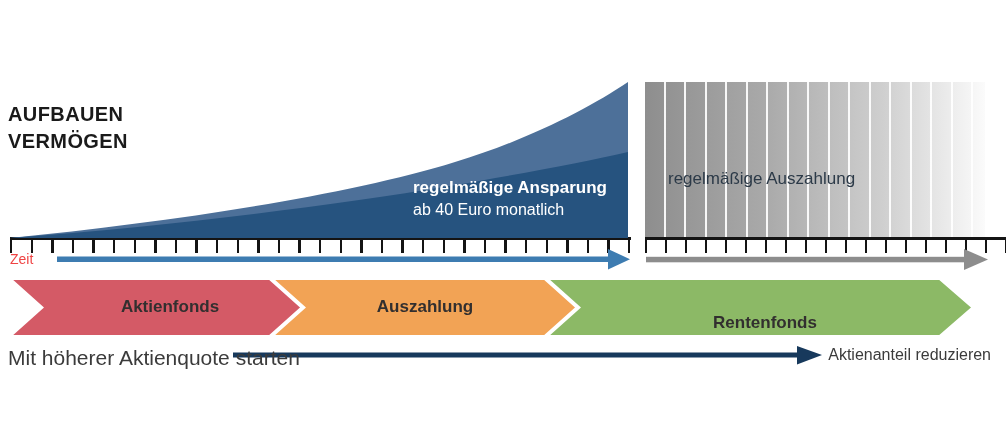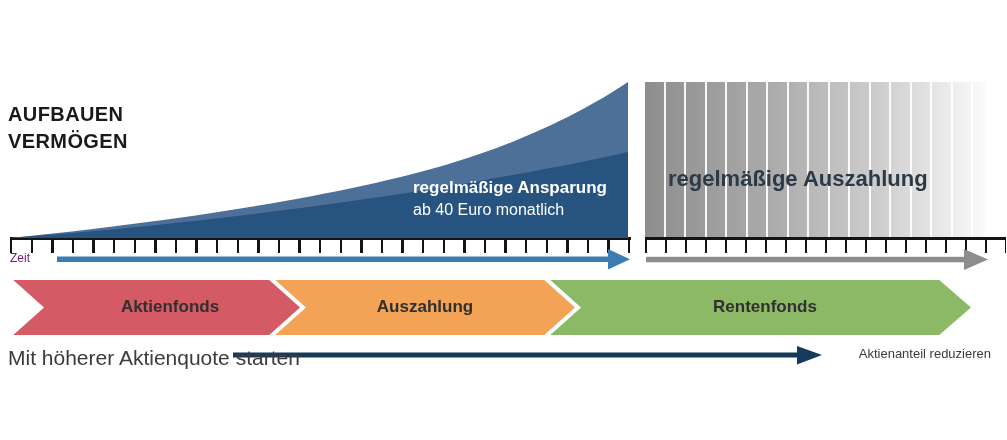--- a/index.html
+++ b/index.html
@@ -16,31 +16,31 @@
     left:645px;top:82px;width:340px;height:156px;
     background:
       repeating-linear-gradient(to right, transparent 0px, transparent 18.5px, rgba(255,255,255,0.92) 18.5px, rgba(255,255,255,0.92) 20.5px),
       linear-gradient(to right,#8e8e8e 0%,#a9a9a9 35%,#cfcfcf 70%,#fbfbfb 100%);
     z-index:1;
   }
   #diagram-svg{left:0;top:0;z-index:2;}
   .accum-text{left:384px;top:177px;z-index:3;color:#ffffff;line-height:22px;font-size:16px;margin-left:29px;}
   .accum-text .hd{font-weight:bold;font-size:17px;}
   .payout-text{left:668px;top:168px;z-index:3;line-height:22px;font-size:16px;color:#3c3c3c;}
-  .payout-text .hd{font-weight:bold;font-size:22px;color:#2c3a48;}
+  .payout-text .hd{font-weight:normal;font-size:17px;color:#2c3a48;}
   .axis-seg{top:237px;height:13px;border-top:3px solid #141414;z-index:2;}
   #axis-left{left:10px;width:621px;background:repeating-linear-gradient(90deg,#141414 0px,#141414 2.4px,transparent 2.4px,transparent 20.6px);}
   #axis-right{left:645px;width:361px;background:repeating-linear-gradient(90deg,#141414 0px,#141414 2.4px,transparent 2.4px,transparent 20px);}
-  #zeit-label{left:10px;top:251px;font-size:12px;color:#701a75;z-index:3;}
+  #zeit-label{left:10px;top:251px;font-size:14px;color:#ef4444;z-index:3;}
   .phase-label{top:297px;font-size:17px;font-weight:bold;color:#322f2f;text-align:center;z-index:3;}
   #phase-label-0{left:30px;width:280px;}
   #phase-label-1{left:280px;width:290px;}
-  #phase-label-2{left:620px;width:290px;}
+  #phase-label-2{left:620px;width:290px;margin-top:16px;}
   #footer-left{left:8px;top:346px;font-size:21px;color:#3b3b3b;z-index:3;}
-  #footer-right{right:16px;top:346px;font-size:13px;color:#3b3b3b;z-index:3;margin-left:24px;}
+  #footer-right{right:16px;top:346px;font-size:16px;color:#3b3b3b;z-index:3;margin-left:24px;}
 </style>
 </head>
 <body>
 
 <div id="stage">
 
   <div class="abs" id="main-title">
     <div>AUFBAUEN</div>
     <div>VERMÖGEN</div>
   </div>

